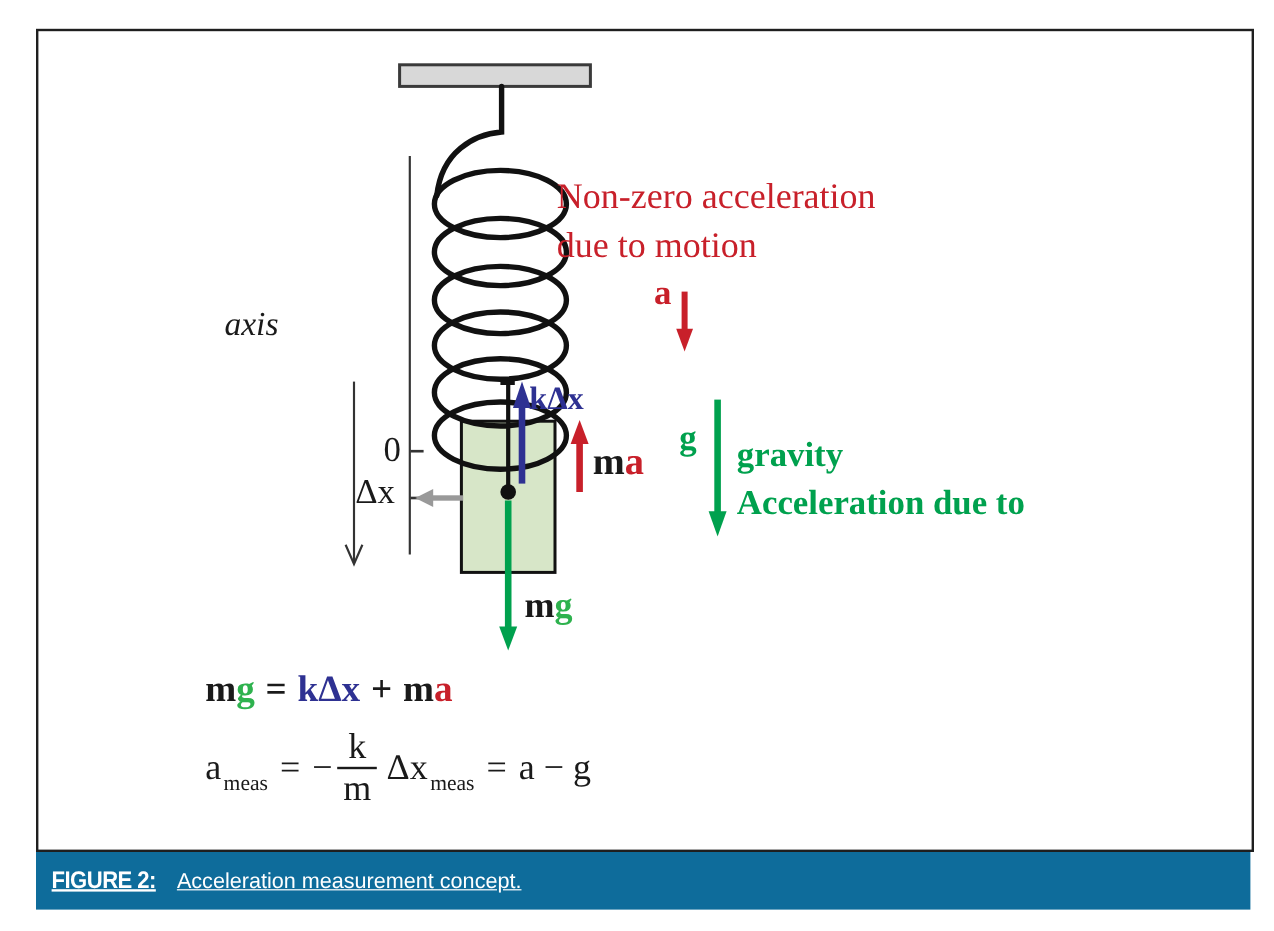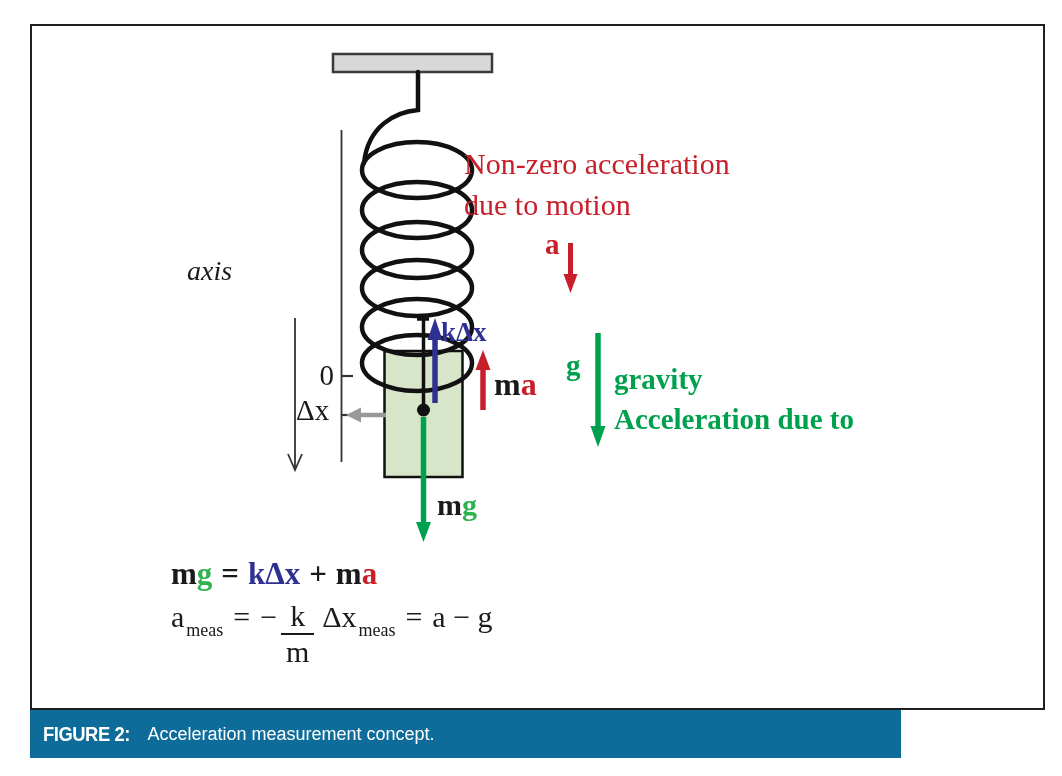--- a/index.html
+++ b/index.html
@@ -6,23 +6,23 @@
   #stage{
     position:relative;width:1062px;height:776px;background:#ffffff;overflow:hidden;
     font-family:"Liberation Serif", serif;color:#1a1a1a;
   }
   
   .frame{
     position:absolute;left:30px;top:24px;width:1015px;height:686px;
     border:2px solid #1f1f1f;background:#ffffff;box-sizing:border-box;
   }
   .caption-bar{
-    position:absolute;left:30px;top:710px;width:871px;height:48px;
+    position:absolute;left:30px;top:710px;width:1012px;height:48px;
     background:#0e6c9b;display:flex;align-items:center;
-    font-family:"Liberation Sans", sans-serif;color:#ffffff;
+    font-family:"Liberation Sans", sans-serif;color:#ffffff;text-decoration:underline;
   }
   .caption-label{
     font-weight:700;font-size:20px;letter-spacing:-0.5px;margin-left:13px;
     transform:scaleX(0.92);transform-origin:left center;white-space:nowrap;
   }
   .caption-text{font-size:18px;font-weight:400;margin-left:10px;white-space:nowrap;}
   
   svg.draw{position:absolute;left:0;top:0;}
   
   .lbl{position:absolute;white-space:nowrap;}
@@ -33,21 +33,21 @@
   .ma{left:494px;top:366px;font-size:32px;font-weight:700;}
   .mg{left:437px;top:488px;font-size:30px;font-weight:700;}
   .accel-a{left:545px;top:228px;font-size:29px;font-weight:700;color:#c8202a;}
   .grav-g{left:566px;top:349px;font-size:29px;font-weight:700;color:#00a14e;}
   .motion{left:464px;top:143px;font-size:30px;line-height:41px;color:#c8202a;}
   .gravity{left:614px;top:359px;font-size:29px;font-weight:700;line-height:40px;color:#00a14e;}
   .red{color:#c8202a;} .green{color:#2eb24e;} .blue{color:#2e3192;} .black{color:#1a1a1a;}
   .eq1{left:171px;top:556px;font-size:31px;font-weight:700;}
   .eq1 .op{margin:0 9px;color:#1a1a1a;}
   .eq2{
-    left:171px;top:600px;height:80px;display:flex;align-items:flex-start;
+    left:171px;top:600px;height:80px;display:flex;align-items:center;
     font-size:30px;color:#1a1a1a;
   }
   .eq2 .sub{font-size:18px;transform:translateY(9px);display:inline-block;margin-left:2px;}
   .eq2 .op{margin:0 10px;}
   .eq2 .minus{margin-right:4px;}
   .frac{display:inline-flex;flex-direction:column;align-items:center;line-height:1.05;}
   .frac .num{padding:0 9px 1px 9px;border-bottom:2.5px solid #1a1a1a;}
   .frac .den{padding-top:1px;}
   .eq2 .dxterm{margin-left:8px;}
 </style>

